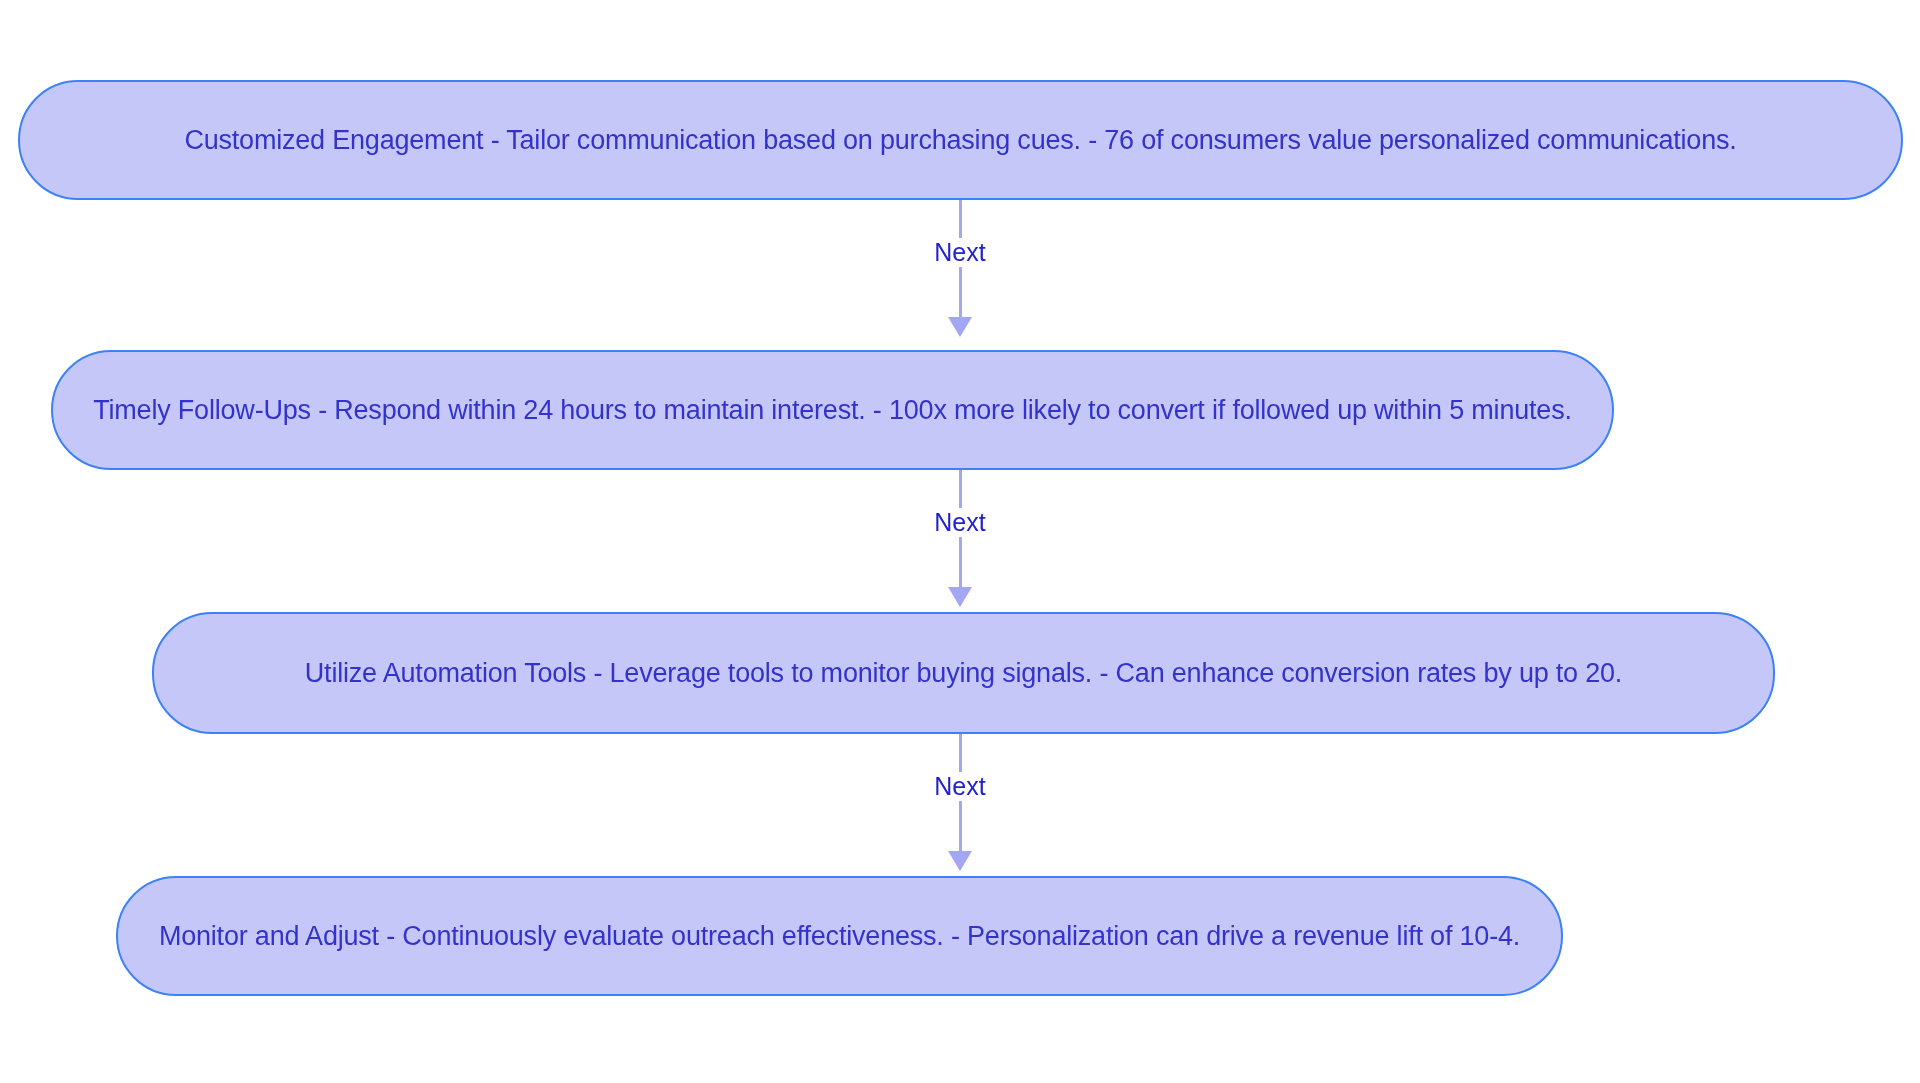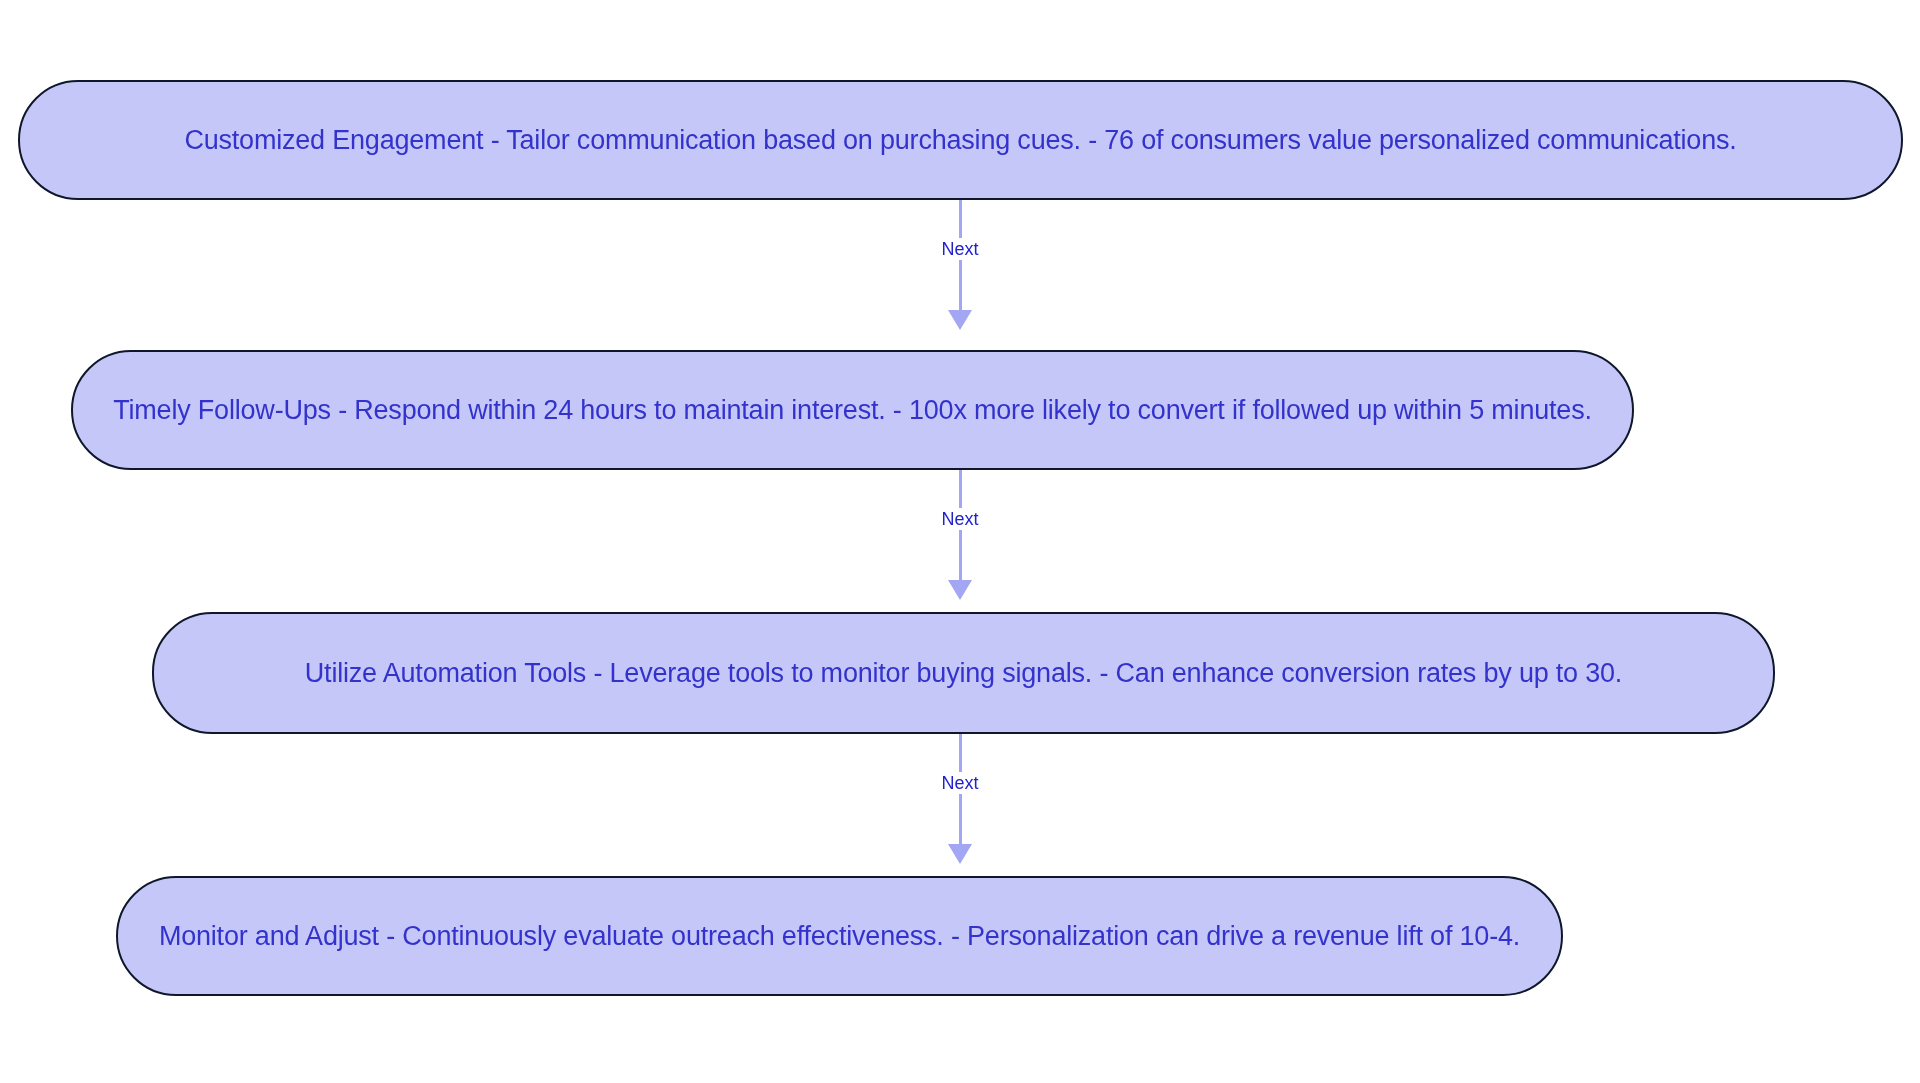--- a/index.html
+++ b/index.html
@@ -16,21 +16,21 @@
   #flow-canvas {
     position: relative;
     width: 1920px;
     height: 1083px;
     background: #ffffff;
   }
   .node {
     position: absolute;
     box-sizing: border-box;
     background: #c6c7f9;
-    border: 2px solid #0f172a;
+    border: 2px solid #3b82f6;
     border-radius: 60px;
     display: flex;
     align-items: center;
     justify-content: center;
     text-align: center;
     color: #3333cc;
     font-size: 27px;
     font-family: "Liberation Sans", sans-serif;
     letter-spacing: -0.2px;
     white-space: nowrap;
@@ -47,21 +47,21 @@
     flex-direction: column;
     align-items: center;
     justify-content: flex-start;
   }
   .edge-line-top {
     width: 3px;
     background: #a3a6f2;
   }
   .edge-label {
     color: #2222cc;
-    font-size: 18px;
+    font-size: 25px;
     font-family: "Liberation Sans", sans-serif;
     line-height: 1;
     padding: 2px 0;
     background: transparent;
   }
   .edge-line-bottom {
     width: 3px;
     background: #a3a6f2;
   }
   .edge-arrow {
@@ -81,33 +81,33 @@
     <span class="node-label">Customized Engagement - Tailor communication based on purchasing cues. - 76 of consumers value personalized communications.</span>
   </div>
 
   <div class="edge" style="left:890px; top:200px; height:150px;">
     <div class="edge-line-top" style="height:38px;"></div>
     <div class="edge-label">Next</div>
     <div class="edge-line-bottom" style="height:50px;"></div>
     <div class="edge-arrow"></div>
   </div>
 
-  <div class="node" style="left:71px; top:350px; width:1563px; height:120px;">
+  <div class="node" style="left:51px; top:350px; width:1563px; height:120px;">
     <span class="node-label">Timely Follow-Ups - Respond within 24 hours to maintain interest. - 100x more likely to convert if followed up within 5 minutes.</span>
   </div>
 
   <div class="edge" style="left:890px; top:470px; height:150px;">
     <div class="edge-line-top" style="height:38px;"></div>
     <div class="edge-label">Next</div>
     <div class="edge-line-bottom" style="height:50px;"></div>
     <div class="edge-arrow"></div>
   </div>
 
   <div class="node" style="left:152px; top:612px; width:1623px; height:122px;">
-    <span class="node-label">Utilize Automation Tools - Leverage tools to monitor buying signals. - Can enhance conversion rates by up to 30.</span>
+    <span class="node-label">Utilize Automation Tools - Leverage tools to monitor buying signals. - Can enhance conversion rates by up to 20.</span>
   </div>
 
   <div class="edge" style="left:890px; top:734px; height:150px;">
     <div class="edge-line-top" style="height:38px;"></div>
     <div class="edge-label">Next</div>
     <div class="edge-line-bottom" style="height:50px;"></div>
     <div class="edge-arrow"></div>
   </div>
 
   <div class="node" style="left:116px; top:876px; width:1447px; height:120px;">

